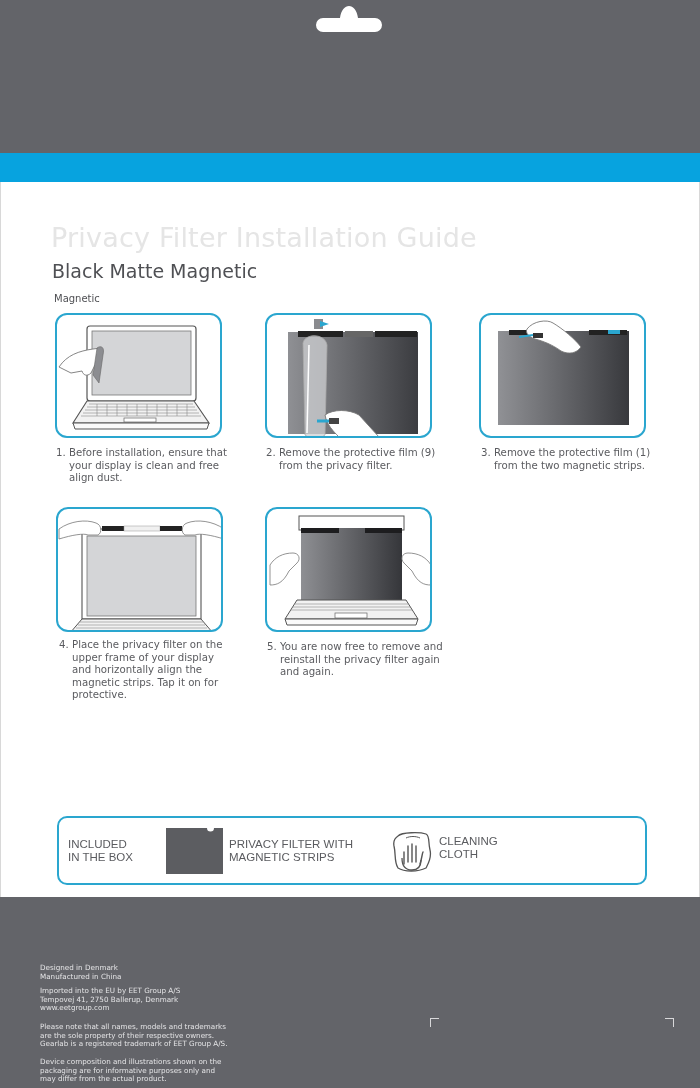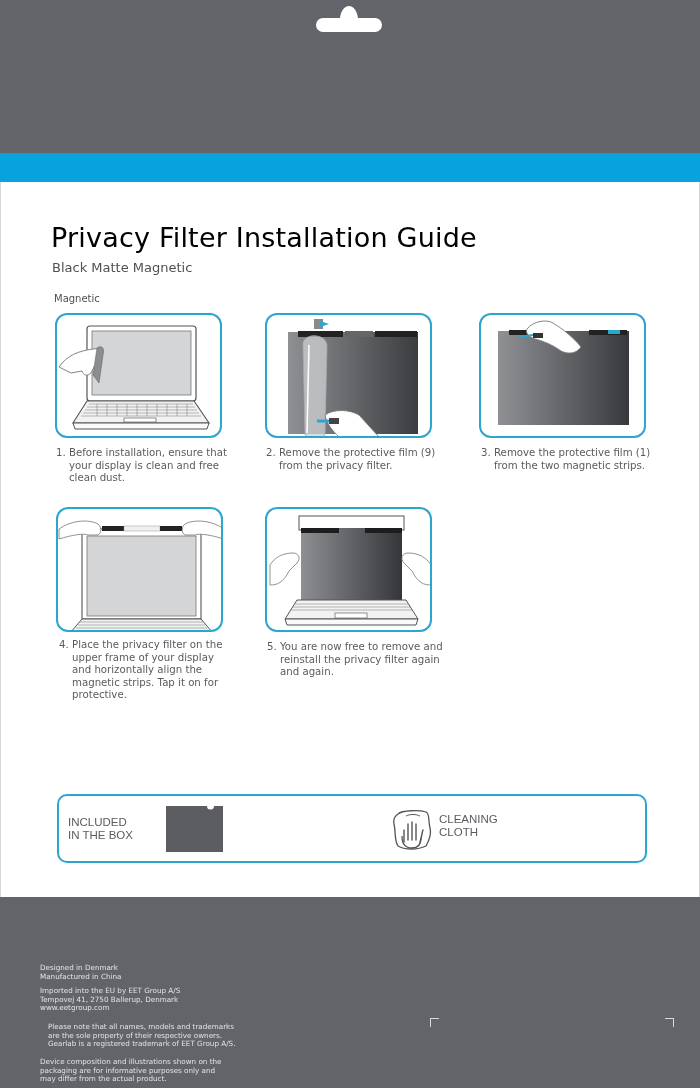--- a/index.html
+++ b/index.html
@@ -5,32 +5,32 @@
   * { box-sizing: border-box; margin: 0; padding: 0; }
   html, body { width: 700px; height: 1088px; overflow: hidden; background: #636469; }
   body { position: relative; font-family: "Liberation Sans", "DejaVu Sans", sans-serif; }
 
   .top-gray { position: absolute; left: 0; top: 0; width: 700px; height: 153px; background: #636469; }
   .hang-hole { position: absolute; left: 309px; top: 5px; width: 80px; height: 27px; }
   .blue-band { position: absolute; left: 0; top: 153px; width: 700px; height: 29px; background: #07a3df; }
   .white-panel { position: absolute; left: 0; top: 182px; width: 700px; height: 715px; background: #ffffff; border-left: 1px solid #d8d8d8; border-right: 1px solid #d8d8d8; }
   .footer { position: absolute; left: 0; top: 897px; width: 700px; height: 191px; background: #636469; }
 
-  .title { position: absolute; left: 51px; top: 222px; font-size: 27px; color: #000000; font-weight: normal; letter-spacing: 0.2px; white-space: nowrap; font-family: "DejaVu Sans", sans-serif; }
-  .subtitle { position: absolute; left: 52px; top: 260px; font-size: 13px; color: #4f5054; white-space: nowrap; font-family: "DejaVu Sans", sans-serif; }
+  .title { position: absolute; left: 51px; top: 222px; font-size: 27px; color: #e5e5e5; font-weight: normal; letter-spacing: 0.2px; white-space: nowrap; font-family: "DejaVu Sans", sans-serif; }
+  .subtitle { position: absolute; left: 52px; top: 260px; font-size: 19px; color: #4f5054; white-space: nowrap; font-family: "DejaVu Sans", sans-serif; }
   .section-label { position: absolute; left: 54px; top: 293px; font-size: 10px; color: #4f5054; font-family: "DejaVu Sans", sans-serif; }
 
   .card { position: absolute; width: 167px; height: 125px; border: 2.5px solid #2aa6cf; border-radius: 12px; background: #fff; overflow: hidden; }
   .card svg { position: absolute; left: 0; top: 0; }
 
   .step-text { position: absolute; font-size: 10.2px; line-height: 12.6px; color: #5a5b5f; font-family: "DejaVu Sans", sans-serif; }
   .step-text .num { position: absolute; left: 0; top: 0; }
   .step-text .body { display: block; padding-left: 13px; }
 
-  .box { position: absolute; left: 57px; top: 794px; width: 590px; height: 69px; border: 2.5px solid #2aa6cf; border-radius: 10px; background: #fff; padding-left: 40px; }
+  .box { position: absolute; left: 57px; top: 816px; width: 590px; height: 69px; border: 2.5px solid #2aa6cf; border-radius: 10px; background: #fff; padding-left: 40px; }
   .box-label { position: absolute; left: 9px; top: 20px; font-size: 11.5px; line-height: 12.5px; color: #5a5b5f; text-transform: uppercase; }
   .box-filter-icon { position: absolute; left: 107px; top: 10px; }
   .box-filter-label { position: absolute; left: 170px; top: 20px; font-size: 11.5px; line-height: 12.5px; color: #5a5b5f; }
   .box-cloth-icon { position: absolute; left: 333px; top: 10px; }
   .box-cloth-label { position: absolute; left: 380px; top: 17px; font-size: 11.5px; line-height: 12.5px; color: #5a5b5f; }
 
   .footer-text { position: absolute; left: 40px; font-size: 7.2px; line-height: 8.6px; color: #e4e4e6; font-family: "DejaVu Sans", sans-serif; white-space: nowrap; }
   .corner { position: absolute; width: 9px; height: 9px; border-color: #d8d8da; border-style: solid; border-width: 0; }
   .corner.tl { left: 430px; top: 1018px; border-top-width: 1.3px; border-left-width: 1.3px; }
   .corner.tr { left: 665px; top: 1018px; border-top-width: 1.3px; border-right-width: 1.3px; }
@@ -142,21 +142,21 @@
         <path d="M28 95 H141 M26 98 H143 M24 101 H145"></path>
       </g>
     <rect x="68" y="104" width="32" height="5" fill="#fff" stroke="#666" stroke-width="0.7"></rect>
   </svg>
 </div>
 
 <div class="step-text" style="left:56px; top:447px; width:180px;">
   <span class="num">1.</span>
   <span class="body">Before installation, ensure that</span>
   <span class="body">your display is clean and free</span>
-  <span class="body">clean dust.</span>
+  <span class="body">align dust.</span>
 </div>
 <div class="step-text" style="left:266px; top:447px; width:190px;">
   <span class="num">2.</span>
   <span class="body">Remove the protective film (9)</span>
   <span class="body">from the privacy filter.</span>
 </div>
 <div class="step-text" style="left:481px; top:447px; width:190px;">
   <span class="num">3.</span>
   <span class="body">Remove the protective film (1)</span>
   <span class="body">from the two magnetic strips.</span>
@@ -177,20 +177,24 @@
 </div>
 
 <div class="box">
   <div class="box-label">
     <div>INCLUDED</div>
     <div>IN THE BOX</div>
   </div>
   <svg class="box-filter-icon" width="58" height="46" viewBox="0 0 58 46">
     <path d="M0 0 H41 A3.5 3.5 0 0 0 48 0 H57 V46 H0 Z" fill="#5c5d61"></path>
   </svg>
+  <div class="box-filter-label">
+    <div>PRIVACY FILTER WITH</div>
+    <div>MAGNETIC STRIPS</div>
+  </div>
   <svg class="box-cloth-icon" width="40" height="46" viewBox="0 0 40 46">
     <path d="M6 8 C10 4 28 4 34 6 C38 8 36 14 38 22 C40 30 36 36 34 40 C26 44 12 44 6 40 C2 34 4 26 2 18 C1 13 3 10 6 8 Z" fill="none" stroke="#555" stroke-width="1.3"></path>
     <path d="M14 10 C18 8 24 8 28 10" fill="none" stroke="#555" stroke-width="1"></path>
     <path d="M12 36 L12 24 M16 34 L16 18 M20 34 L20 16 M24 34 L24 18 M28 36 C30 30 30 26 31 24" fill="none" stroke="#555" stroke-width="1.4" stroke-linecap="round"></path>
     <path d="M10 30 C10 38 14 42 20 42 C26 42 29 38 29 32" fill="none" stroke="#555" stroke-width="1.3"></path>
   </svg>
   <div class="box-cloth-label">
     <div>CLEANING</div>
     <div>CLOTH</div>
   </div>
@@ -199,21 +203,21 @@
 <div class="footer"></div>
 <div class="footer-text" style="top:964px;">
   <div>Designed in Denmark</div>
   <div>Manufactured in China</div>
 </div>
 <div class="footer-text" style="top:987px;">
   <div>Imported into the EU by EET Group A/S</div>
   <div>Tempovej 41, 2750 Ballerup, Denmark</div>
   <div>www.eetgroup.com</div>
 </div>
-<div class="footer-text" style="top:1023px;margin-left:8px;">
+<div class="footer-text" style="top:1023px;">
   <div>Please note that all names, models and trademarks</div>
   <div>are the sole property of their respective owners.</div>
   <div>Gearlab is a registered trademark of EET Group A/S.</div>
 </div>
 <div class="footer-text" style="top:1058px;">
   <div>Device composition and illustrations shown on the</div>
   <div>packaging are for informative purposes only and</div>
   <div>may differ from the actual product.</div>
 </div>
 <div class="corner tl"></div>

